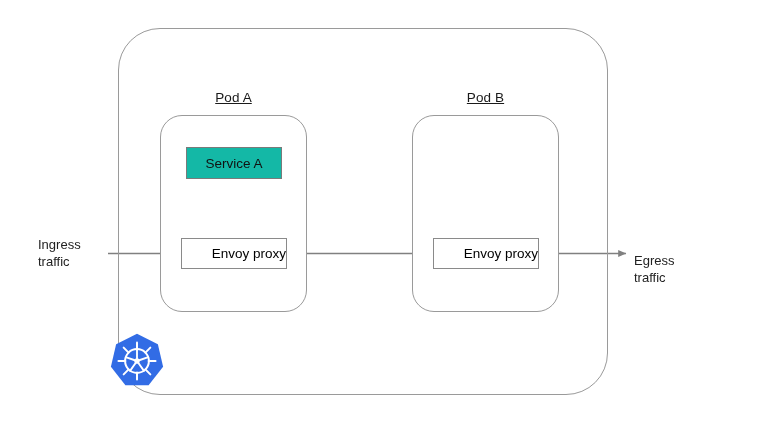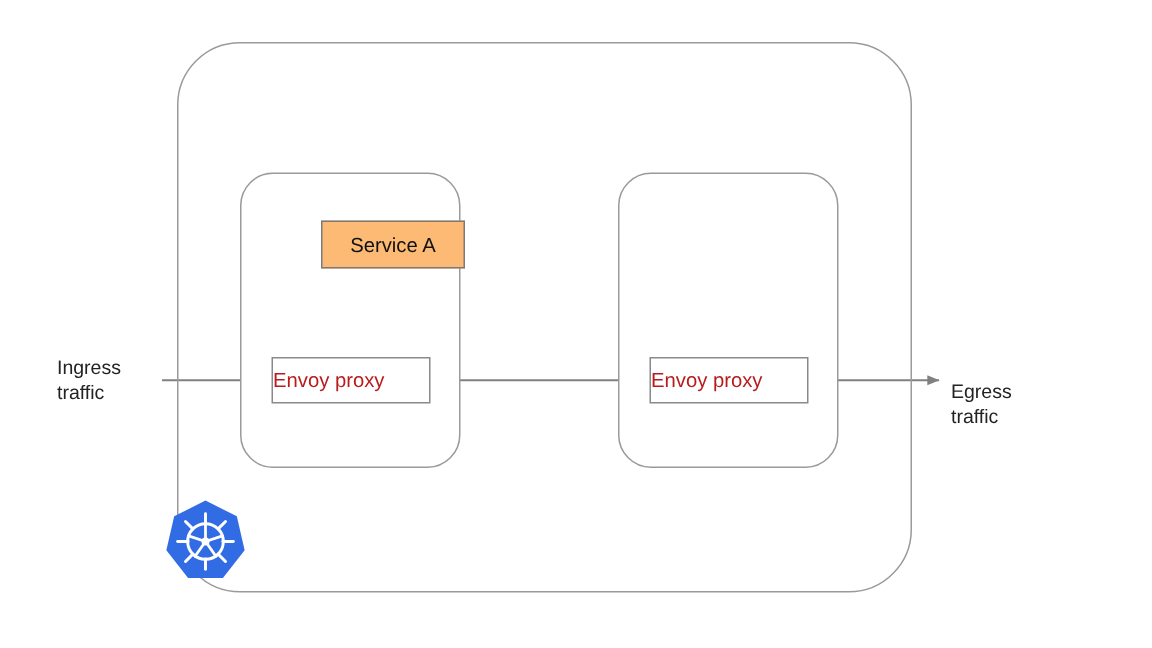--- a/index.html
+++ b/index.html
@@ -55,23 +55,23 @@
     white-space:nowrap;
   }
   #service-a-box{left:186px;top:147px;width:96px;height:32px;}
   #service-b-box{left:438px;top:147px;width:96px;height:32px;}
 
   
   .envoy-box{
     background:#ffffff;
     border:1.1px solid #8a8a8a;
     box-sizing:border-box;
-    display:flex;align-items:center;justify-content:flex-start;
+    display:flex;align-items:center;justify-content:flex-end;
     font-size:13.5px;
-    color:#b91c1c;
+    color:#000000;
     white-space:nowrap;
   }
   #envoy-a-box{left:181px;top:238px;width:106px;height:31px;}
   #envoy-b-box{left:433px;top:238px;width:106px;height:31px;}
 
   
   .traffic-label{
     font-size:13px;
     line-height:17px;
     color:#222222;
@@ -119,28 +119,30 @@
 
     <line x1="539" y1="253.5" x2="626" y2="253.5" stroke="#808080" stroke-width="1.3" marker-end="url(#arrR)"></line>
 
     <line x1="233.5" y1="184" x2="233.5" y2="233" stroke="#808080" stroke-width="1.3" marker-start="url(#arrU)" marker-end="url(#arrD)"></line>
 
     <line x1="486" y1="184" x2="486" y2="233" stroke="#808080" stroke-width="1.3" marker-start="url(#arrU)" marker-end="url(#arrD)"></line>
   </svg>
 
   <div class="abs cluster-boundary"></div>
 
+  <div class="abs pod-label" id="pod-a-label">Pod A</div>
   <div class="abs pod-box" id="pod-a-box"></div>
-  <div class="abs service-box" id="service-a-box" style="background:#fdba74;margin-left:28px;">
+  <div class="abs service-box" id="service-a-box" style="background:#14b8a6;">
     <span>Service A</span>
   </div>
   <div class="abs envoy-box" id="envoy-a-box">
     <span>Envoy proxy</span>
   </div>
 
+  <div class="abs pod-label" id="pod-b-label">Pod B</div>
   <div class="abs pod-box" id="pod-b-box"></div>
   <div class="abs envoy-box" id="envoy-b-box">
     <span>Envoy proxy</span>
   </div>
 
   <div class="abs traffic-label" id="ingress-label">
     <div>Ingress</div>
     <div>traffic</div>
   </div>
   <div class="abs traffic-label" id="egress-label">

